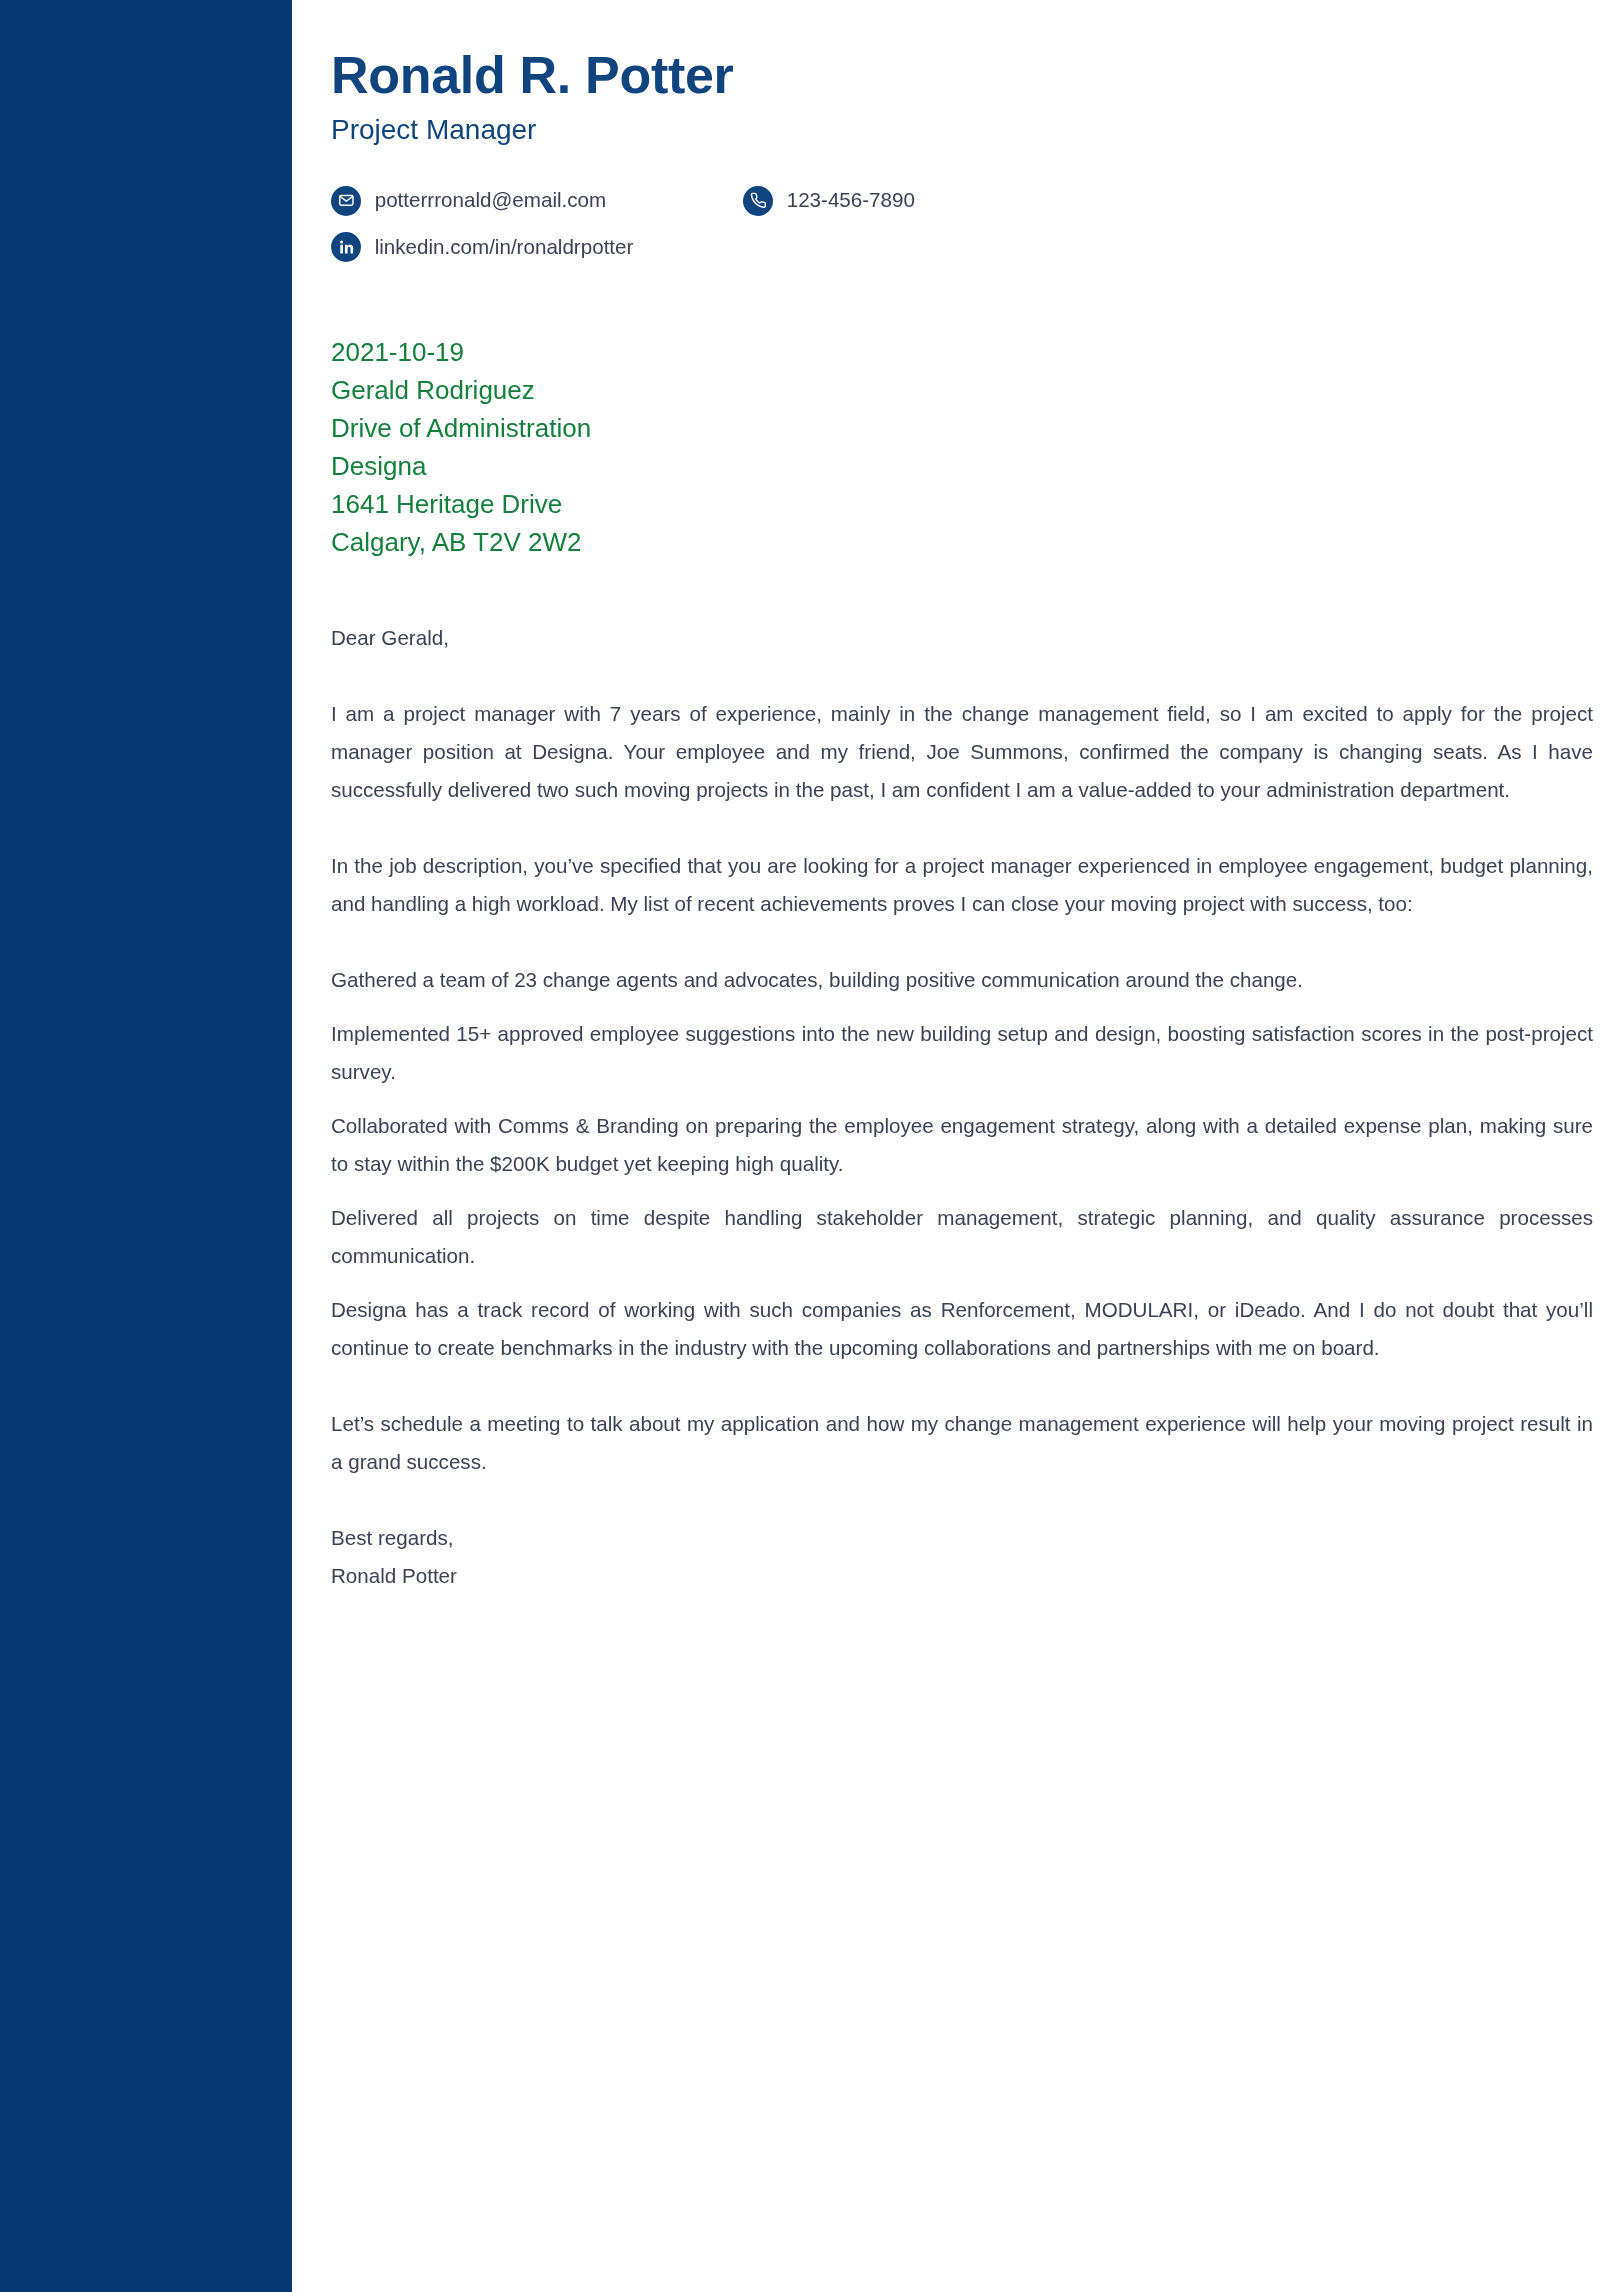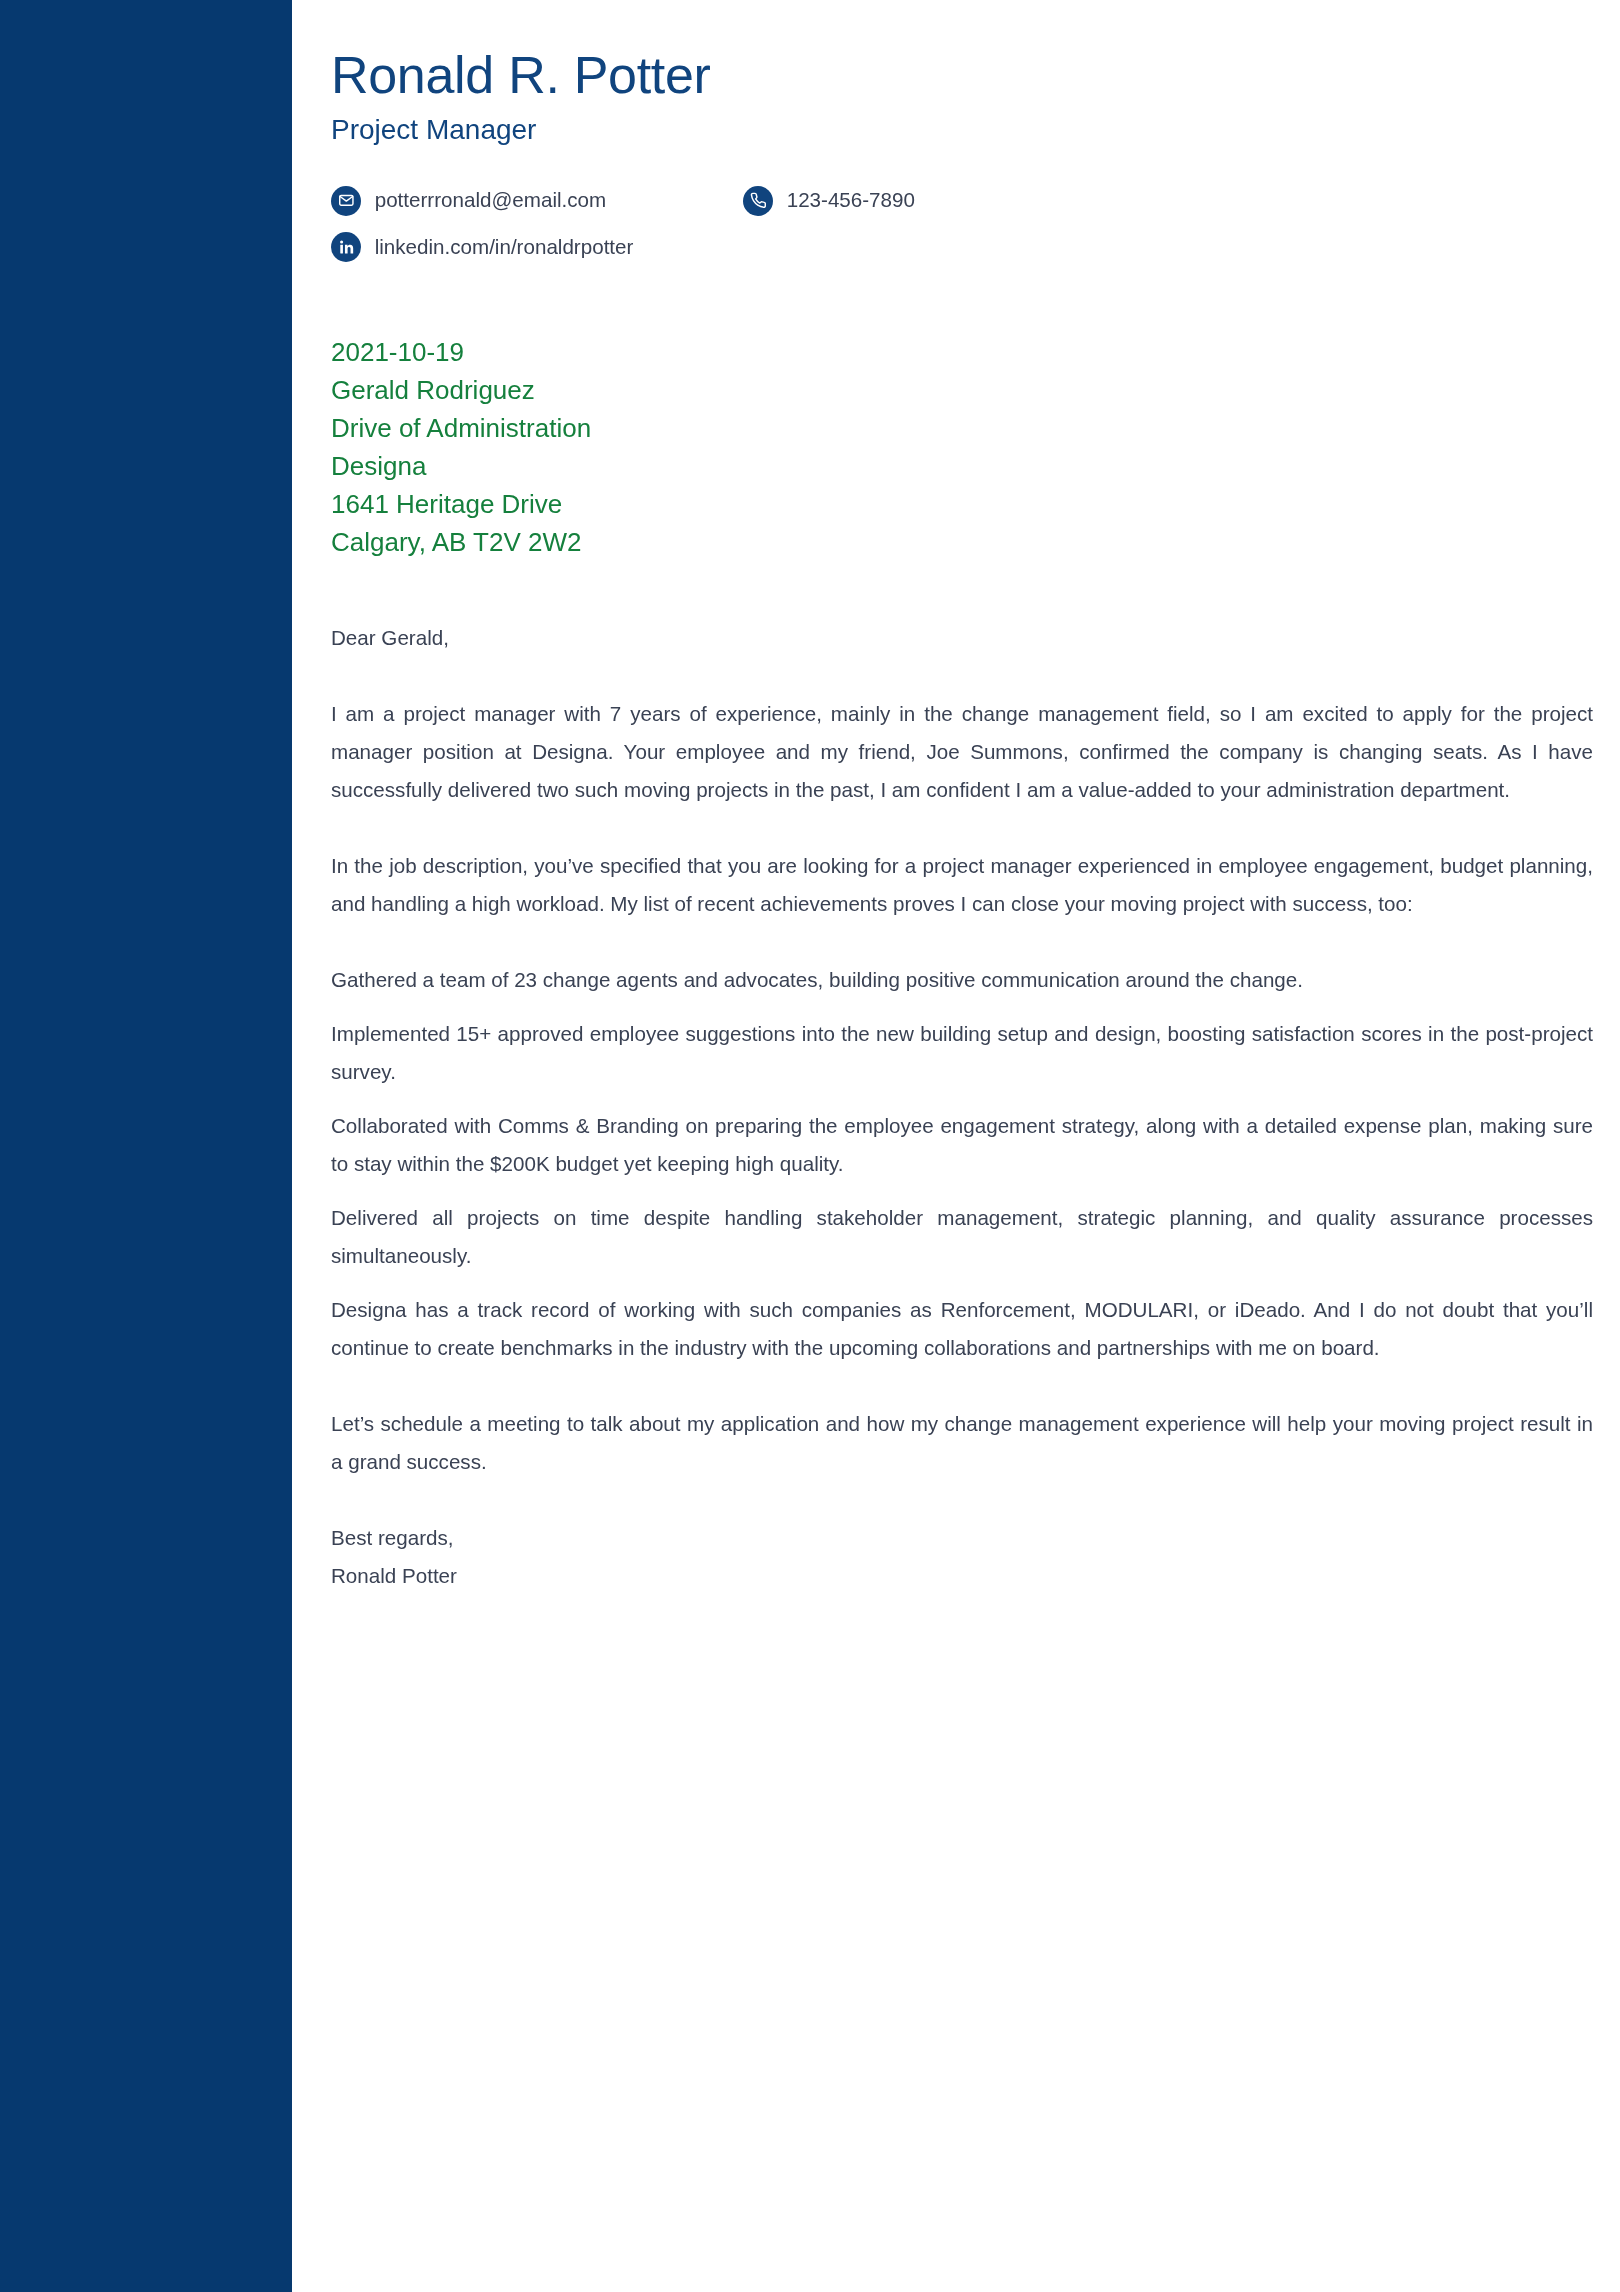--- a/index.html
+++ b/index.html
@@ -32,21 +32,21 @@
     width: 1264px;
     height: 2293px;
   }
 
   
   .header {
     padding-top: 47px;
   }
   .name {
     font-size: 52px;
-    font-weight: normal;
+    font-weight: bold;
     color: #10447e;
     letter-spacing: -0.3px;
     line-height: 1.08;
     margin: 0;
   }
   .job-title {
     font-size: 28px;
     color: #10447e;
     margin: 10px 0 0 0;
     line-height: 1.2;
@@ -193,21 +193,21 @@
       <div class="salutation">Dear Gerald,</div>
 
       <div class="para">I am a project manager with 7 years of experience, mainly in the change management field, so I am excited to apply for the project manager position at Designa. Your employee and my friend, Joe Summons, confirmed the company is changing seats. As I have successfully delivered two such moving projects in the past, I am confident I am a value-added to your administration department.</div>
 
       <div class="para">In the job description, you’ve specified that you are looking for a project manager experienced in employee engagement, budget planning, and handling a high workload. My list of recent achievements proves I can close your moving project with success, too:</div>
 
       <div class="achievements">
         <div class="para">Gathered a team of 23 change agents and advocates, building positive communication around the change.</div>
         <div class="para tight">Implemented 15+ approved employee suggestions into the new building setup and design, boosting satisfaction scores in the post-project survey.</div>
         <div class="para tight">Collaborated with Comms &amp; Branding on preparing the employee engagement strategy, along with a detailed expense plan, making sure to stay within the $200K budget yet keeping high quality.</div>
-        <div class="para tight">Delivered all projects on time despite handling stakeholder management, strategic planning, and quality assurance processes simultaneously.</div>
+        <div class="para tight">Delivered all projects on time despite handling stakeholder management, strategic planning, and quality assurance processes communication.</div>
         <div class="para tight">Designa has a track record of working with such companies as Renforcement, MODULARI, or iDeado. And I do not doubt that you’ll continue to create benchmarks in the industry with the upcoming collaborations and partnerships with me on board.</div>
       </div>
 
       <div class="para">Let’s schedule a meeting to talk about my application and how my change management experience will help your moving project result in a grand success.</div>
 
       <div class="closing-block">
         <div class="closing-line">Best regards,</div>
         <div class="closing-line">Ronald Potter</div>
       </div>
 

